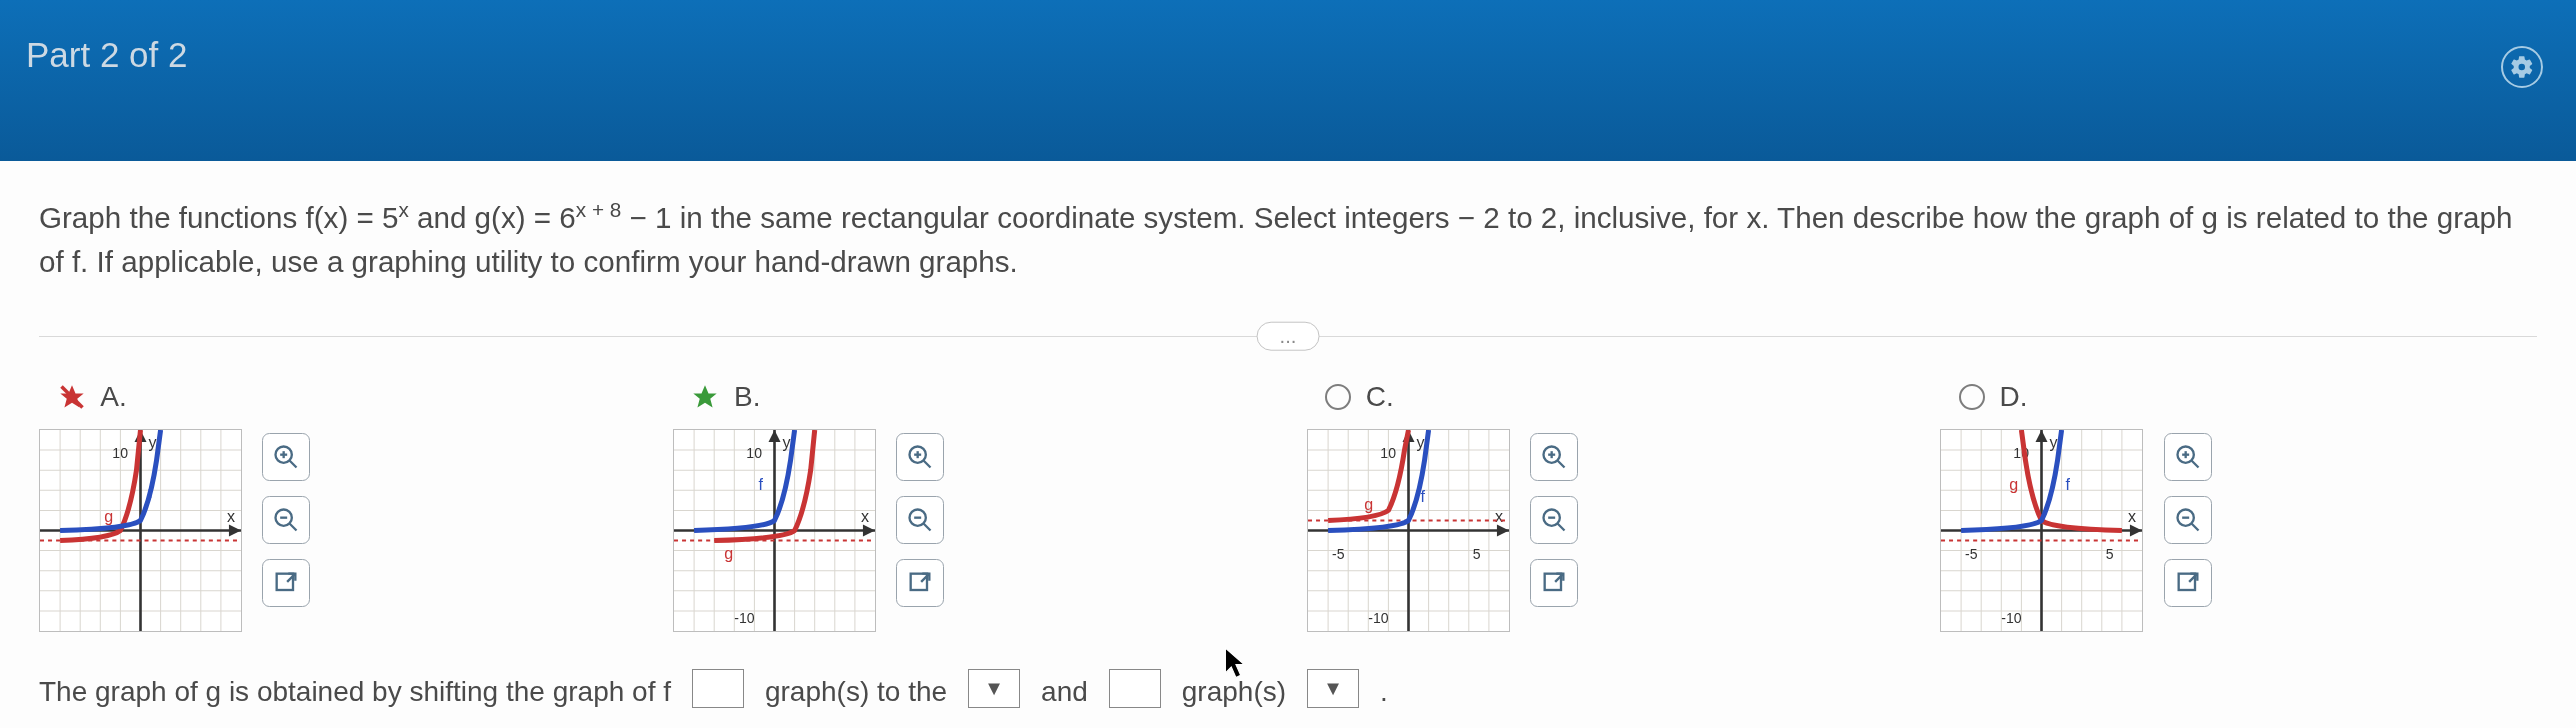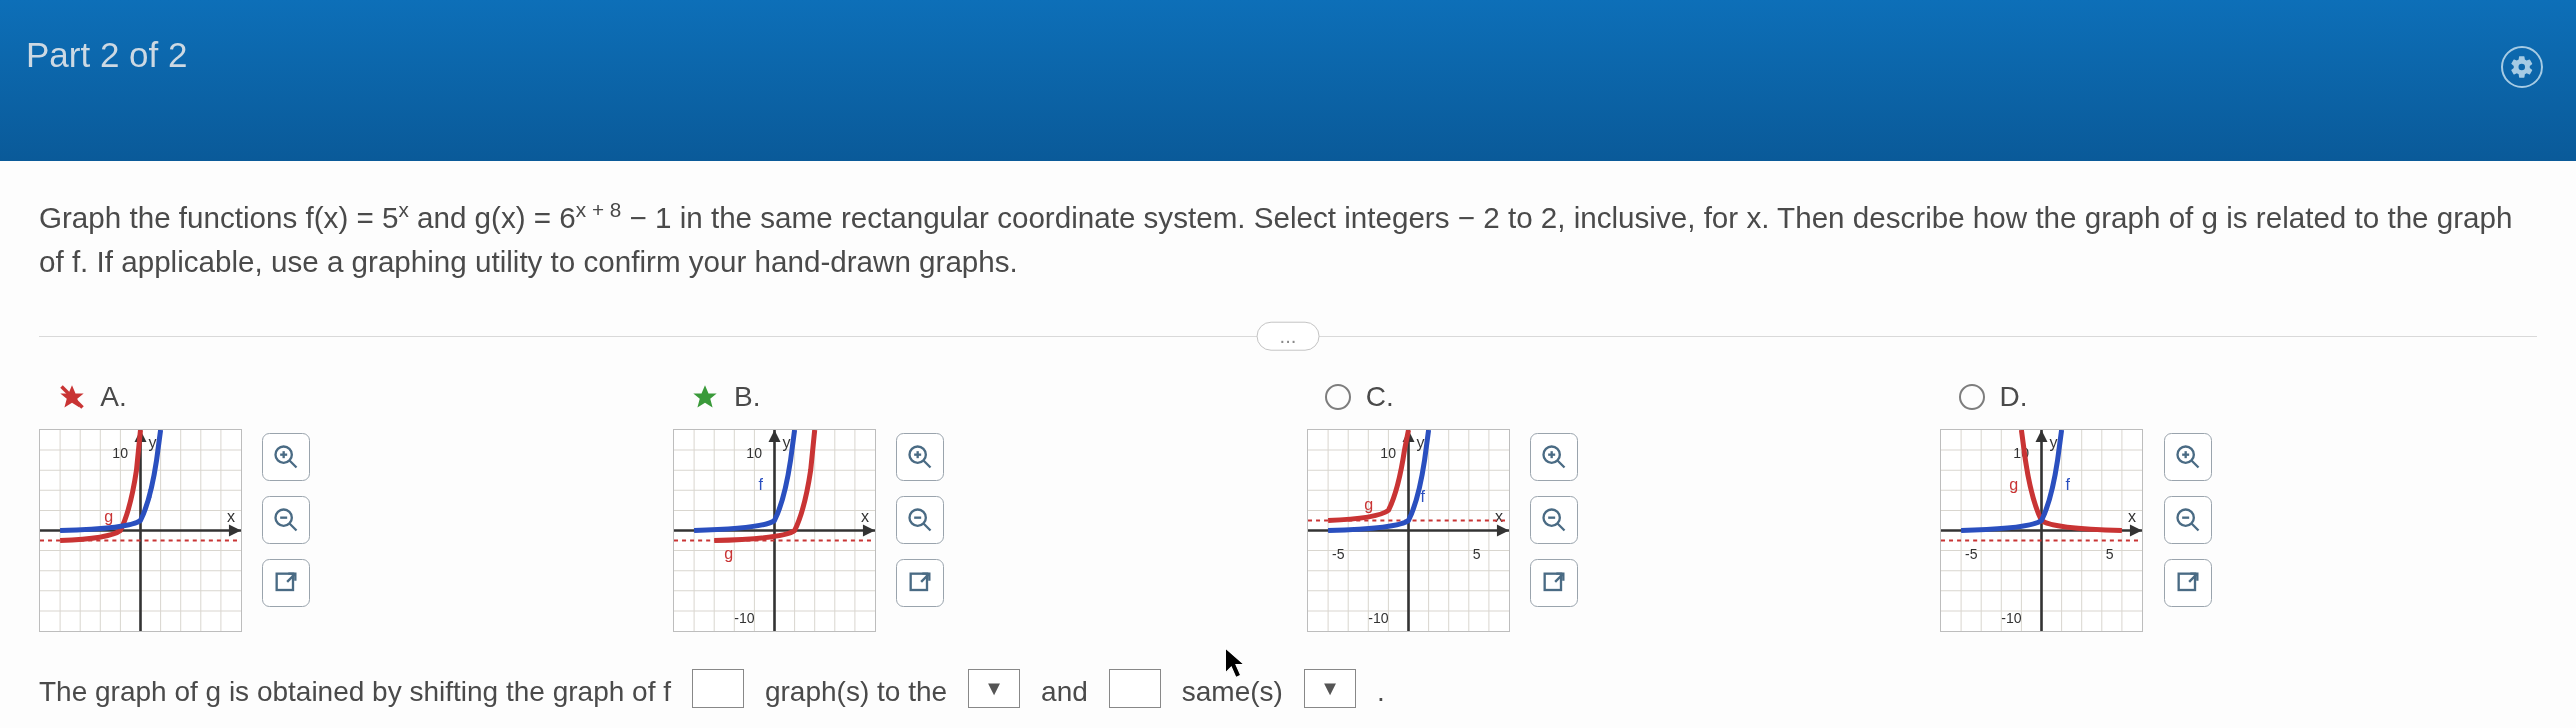--- a/index.html
+++ b/index.html
@@ -483,21 +483,21 @@
 
   </div>
 
   <div class="answer-row">
     <span>The graph of g is obtained by shifting the graph of f</span>
     <span class="blank"></span>
     <span>graph(s) to the</span>
     <span class="dd">▼</span>
     <span>and</span>
     <span class="blank"></span>
-    <span>same(s)</span>
+    <span>graph(s)</span>
     <span class="dd">▼</span>
     <span>.</span>
   </div>
 
 </div>
 
 <svg class="cursor-arrow" style="left:1224px; top:647px;" width="24" height="33" viewBox="0 0 20 28">
   <path d="M1,1 L1,22 L6,17 L10,26 L14,24 L10,15 L17,15 Z" fill="#000" stroke="#fff" stroke-width="1"></path>
 </svg>
 

